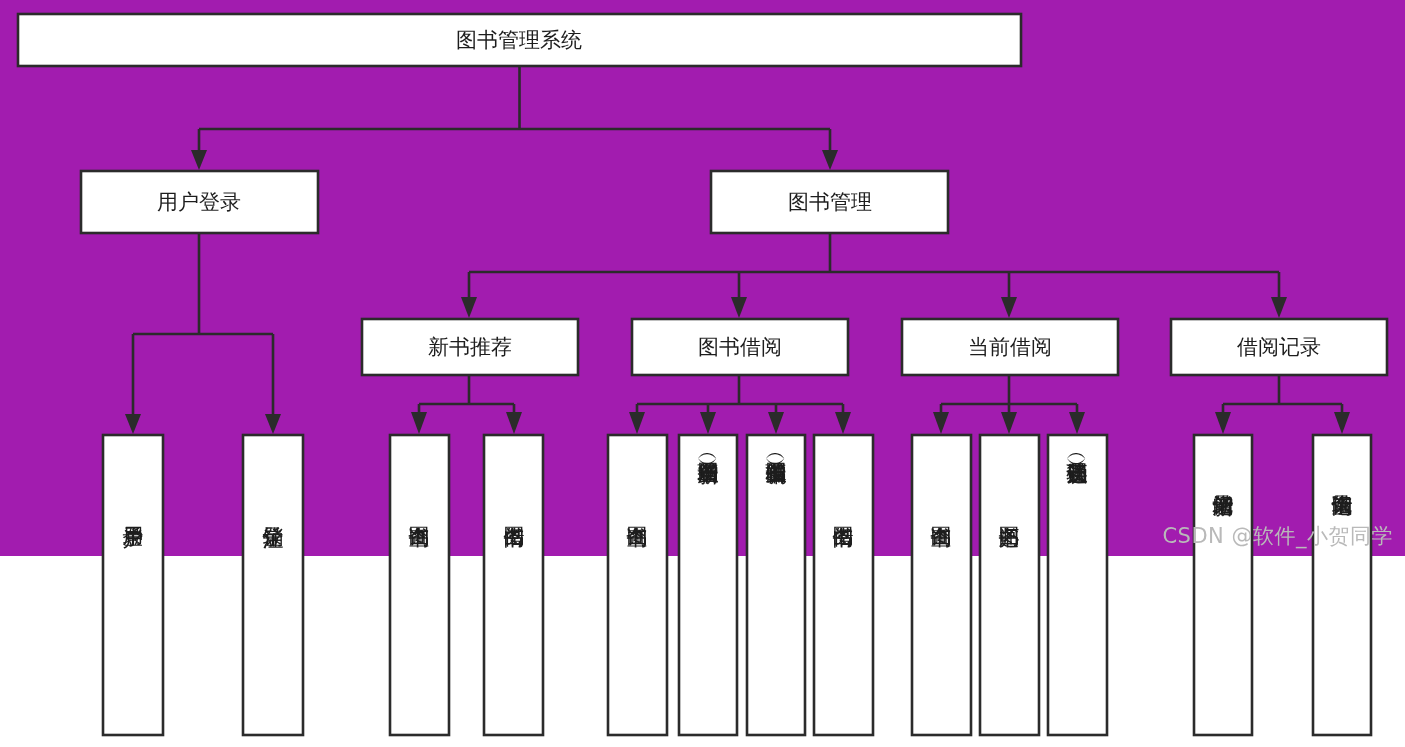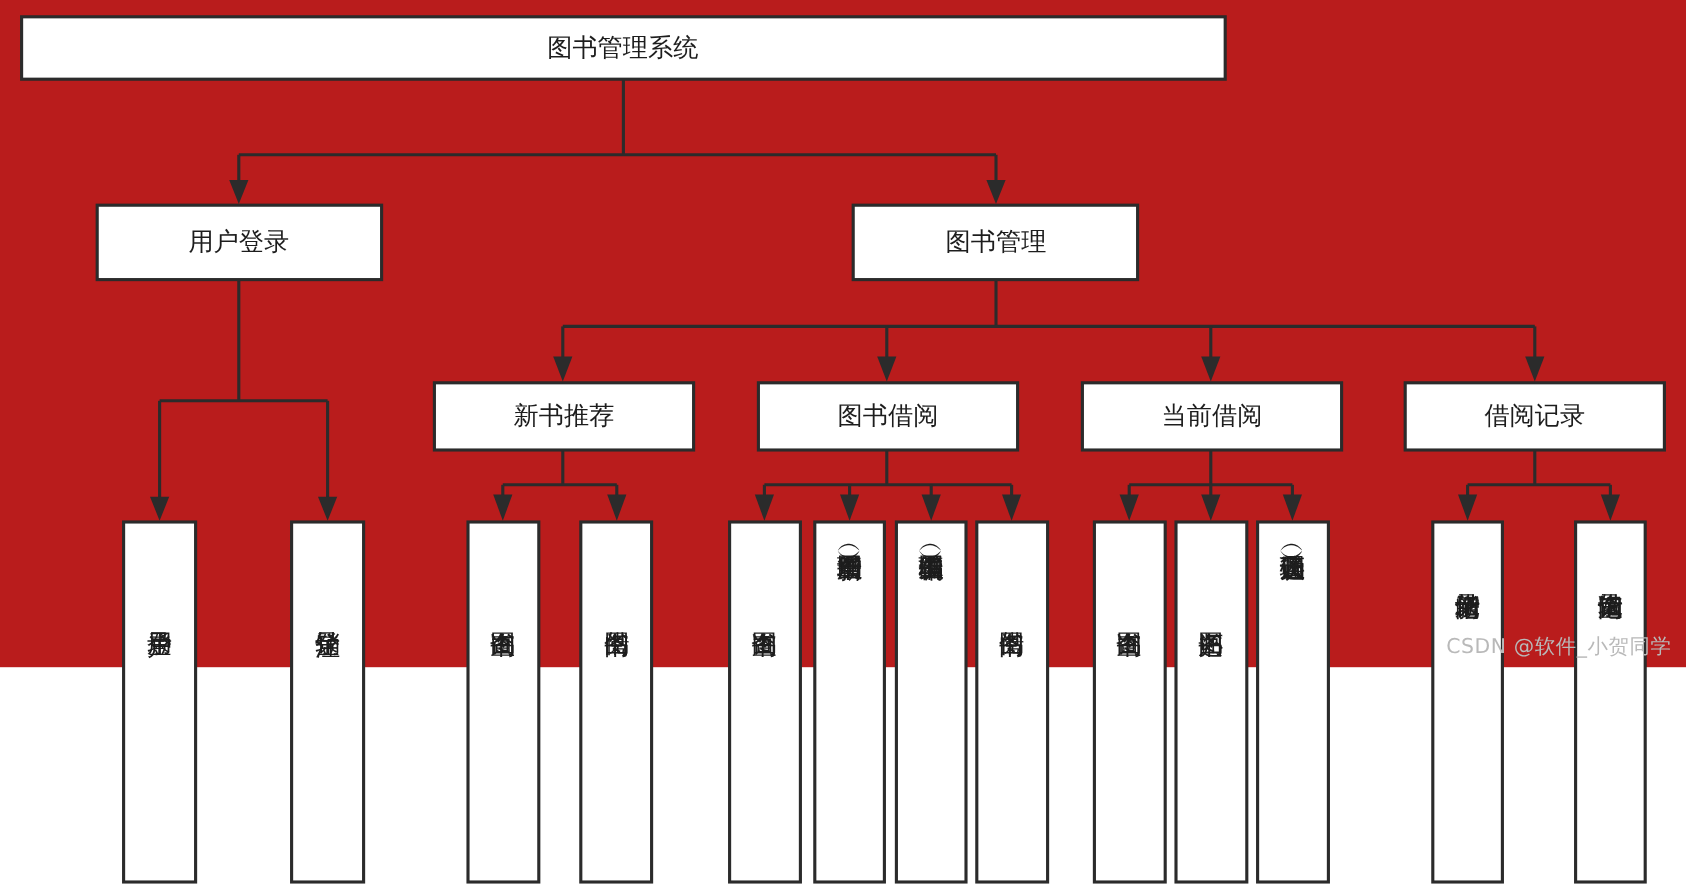--- a/index.html
+++ b/index.html
@@ -10,21 +10,21 @@
   body {
     width: 1405px;
     height: 747px;
     font-family: "DejaVu Sans", "Liberation Sans", sans-serif;
     overflow: hidden;
   }
   #diagram-root {
     position: relative;
     width: 1405px;
     height: 556px;
-    background: #b91c1c;
+    background: #a21caf;
   }
   svg#tree-svg {
     position: absolute;
     left: 0;
     top: 0;
     width: 1405px;
     height: 747px;
   }
   .node-box {
     fill: #ffffff;
@@ -54,21 +54,21 @@
     font-size: 21px;
     text-anchor: middle;
     writing-mode: vertical-rl;
     glyph-orientation-vertical: 0;
   }
   .watermark-text {
     position: absolute;
     right: 12px;
     bottom: 6px;
     color: #b9b9b9;
-    font-size: 17px;
+    font-size: 21px;
     font-family: "DejaVu Sans", "Liberation Sans", sans-serif;
     letter-spacing: 0.5px;
     white-space: nowrap;
     user-select: none;
   }
 </style>
 </head>
 <body>
 
 <div id="diagram-root">

